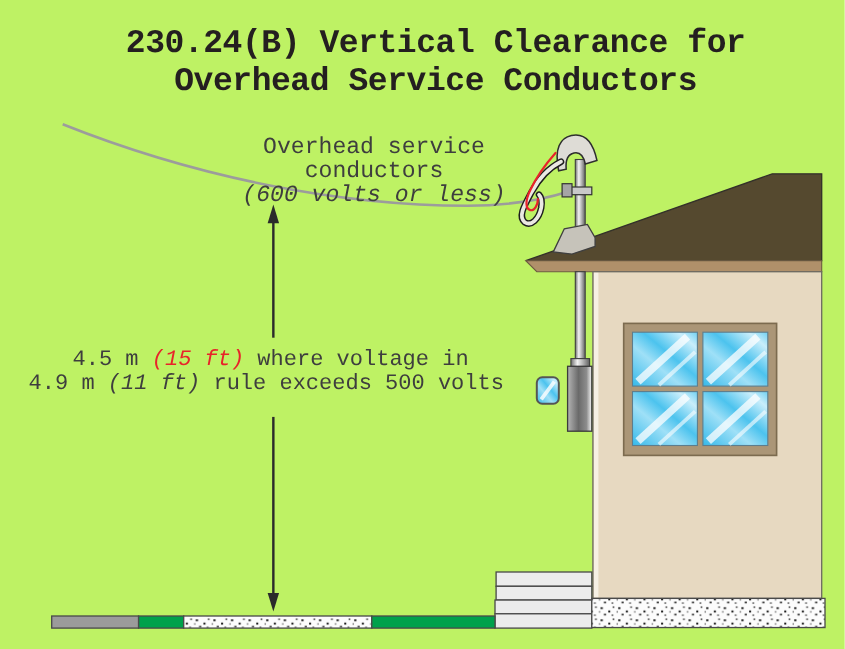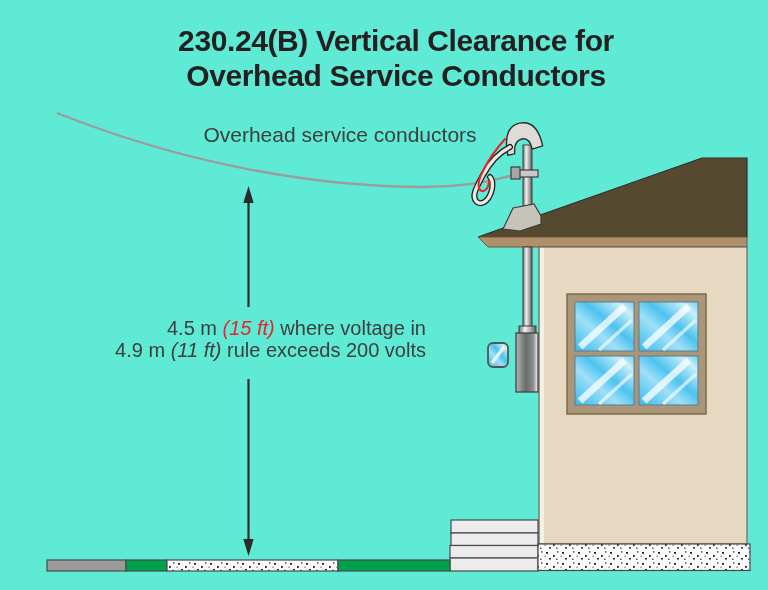--- a/index.html
+++ b/index.html
@@ -1,18 +1,18 @@
 <!DOCTYPE html>
 <html><head>
 <meta charset="utf-8">
 <style>
   html,body{margin:0;padding:0;background:#fff;}
   .canvas{
-    position:relative;width:768px;height:590px;background:#5eead4;overflow:hidden;
-    font-family:Liberation Sans, sans-serif;
+    position:relative;width:768px;height:590px;background:#bef264;overflow:hidden;
+    font-family:Liberation Mono, monospace;
   }
   .canvas svg{position:absolute;left:0;top:0;}
   .txt{position:absolute;text-align:center;}
   .title{
     top:23px;left:24px;right:0;
     font-size:30px;line-height:35px;font-weight:bold;
     letter-spacing:-0.4px;color:#241f20;
   }
   .cond-label{
     top:124px;left:190px;width:300px;
@@ -137,20 +137,21 @@
     </g>
   </svg>
 
   <div class="txt title">
     <div>230.24(B) Vertical Clearance for</div>
     <div>Overhead Service Conductors</div>
   </div>
 
   <div class="txt cond-label">
     <div>Overhead service conductors</div>
+    <div class="it">(600 volts or less)</div>
   </div>
 
   <div class="txt clearance">
     <div><span>4.5 m</span><span class="red-it"> (15 ft) </span><span>where voltage in</span></div>
-    <div><span>4.9 m</span><span class="dark-it"> (11 ft) </span><span>rule exceeds 200 volts</span></div>
+    <div><span>4.9 m</span><span class="dark-it"> (11 ft) </span><span>rule exceeds 500 volts</span></div>
   </div>
 
 </div>
 
 </body></html>

